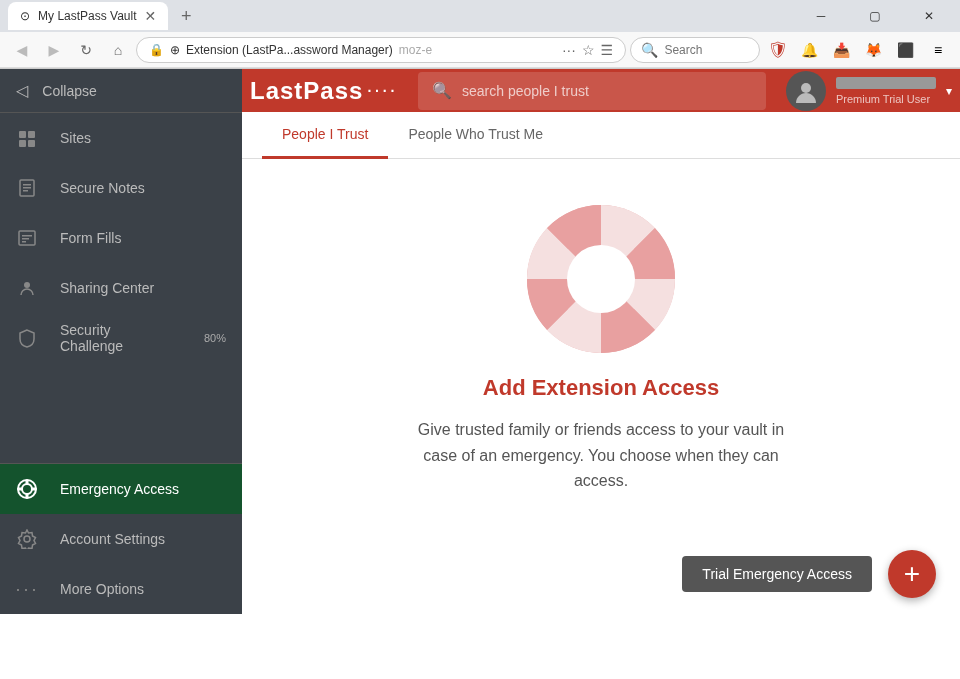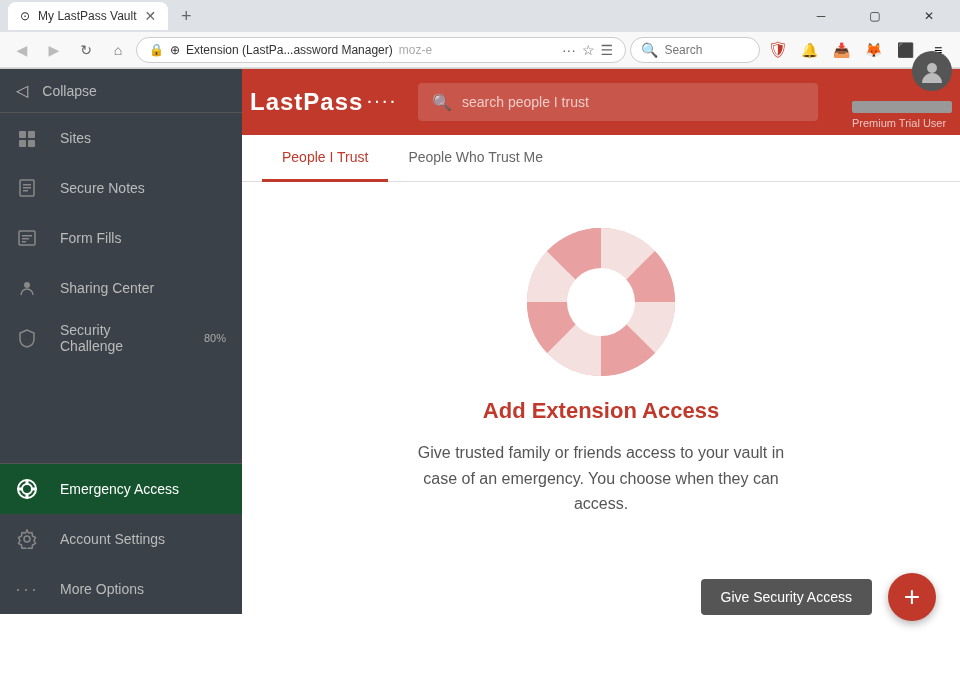--- a/index.html
+++ b/index.html
@@ -226,23 +226,22 @@
       outline: none;
       color: #fff;
       font-size: 14px;
       flex: 1;
     }
     .header-search input::placeholder { color: rgba(255,255,255,0.7); }
     .header-search-icon { color: rgba(255,255,255,0.8); font-size: 16px; }
     .header-right {
       margin-left: auto;
       display: flex;
-      align-items: flex-end;
+      align-items: center;
       gap: 10px;
-      flex-direction: column;
     }
     .user-avatar {
       width: 40px;
       height: 40px;
       border-radius: 50%;
       background: #555;
       display: flex;
       align-items: center;
       justify-content: center;
       color: #ccc;
@@ -551,19 +550,19 @@
         <path d="M26 29 A74 74 0 0 1 80 6 L80 52 A46 46 0 0 0 56 59 Z" fill="#e8a0a0"></path>
 
         <circle cx="80" cy="80" r="34" fill="#fff"></circle>
       </svg>
 
       <div class="empty-title">Add Extension Access</div>
       <div class="empty-desc">Give trusted family or friends access to your vault in case of an emergency. You choose when they can access.</div>
     </div>
 
     <div class="bottom-actions">
-      <button class="give-access-btn">Give Security Access</button>
+      <button class="give-access-btn">Trial Emergency Access</button>
       <button class="fab-btn">
         <span>+</span>
       </button>
     </div>
   </div>
 </div>
 
 </body></html>

